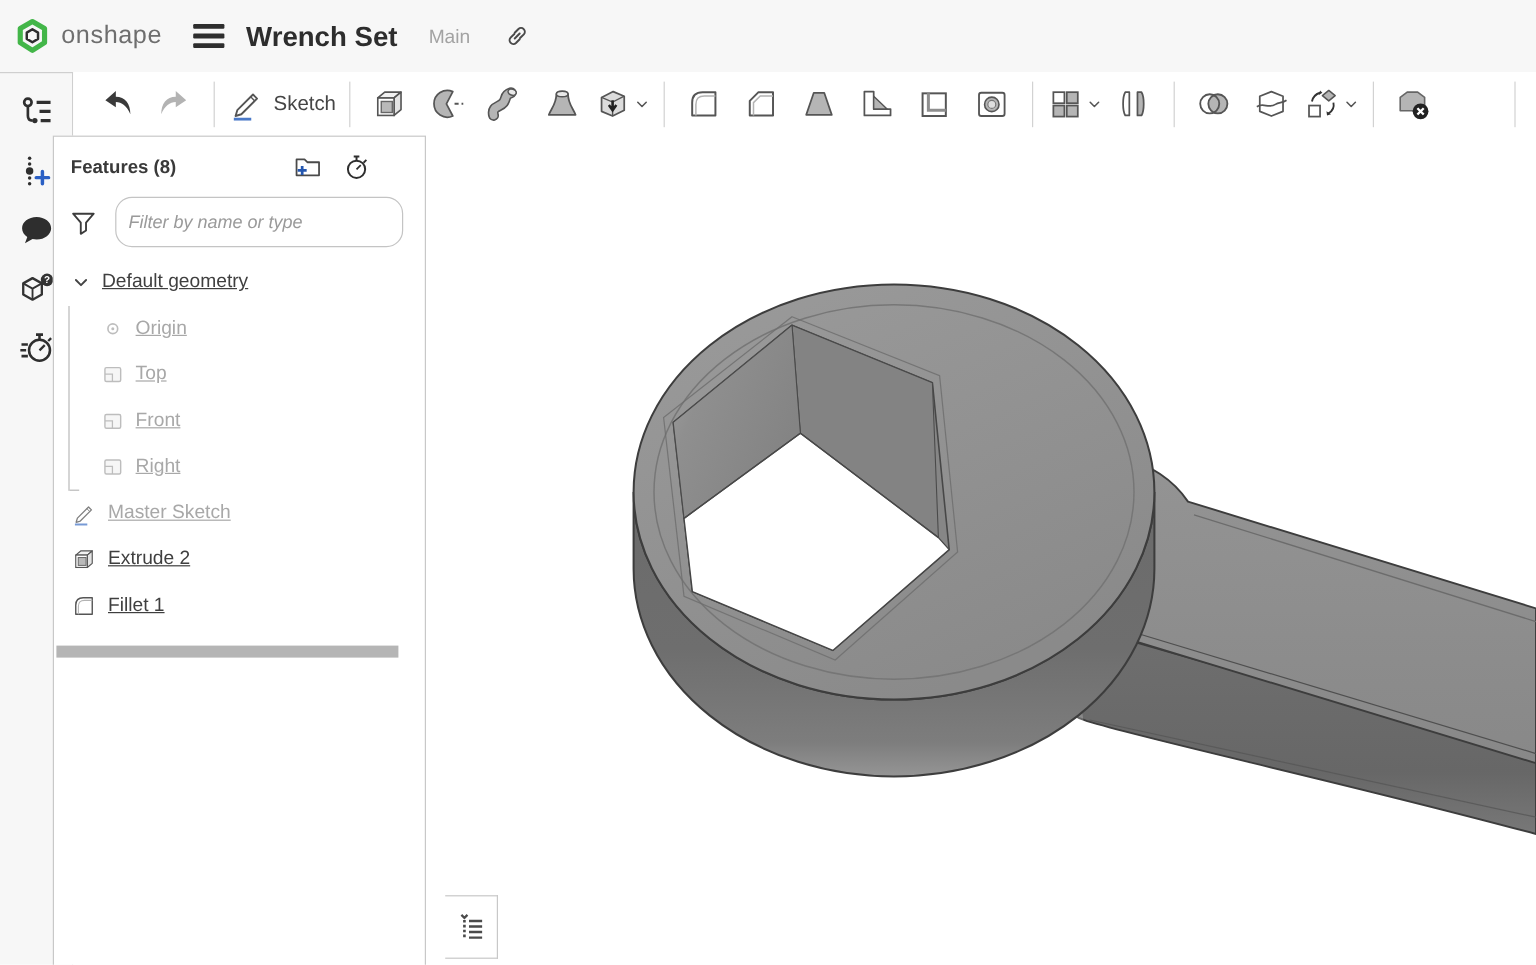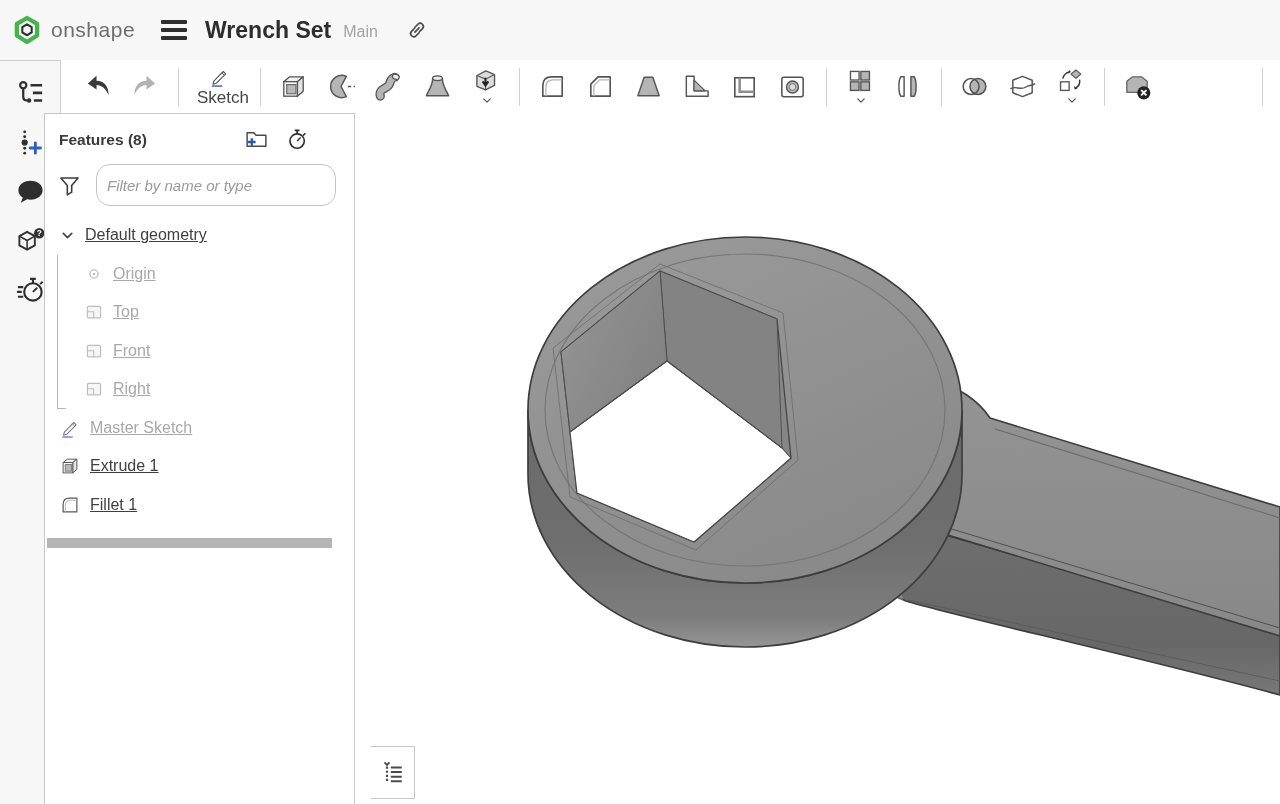--- a/index.html
+++ b/index.html
@@ -9,36 +9,36 @@
 
   
   .header { position:absolute; left:0; top:0; width:1280px; height:60px;
             background:#f7f7f7; display:flex; align-items:center; padding-left:12px; }
   .logo { width:30px; height:30px; flex:0 0 auto; }
   .brand { font-size:21px; color:#6e6e6e; margin-left:9px; letter-spacing:.5px; }
   .hamburger { margin-left:26px; width:26px; height:20px; display:flex; flex-direction:column;
                justify-content:space-between; cursor:pointer; }
   .hamburger div { height:4px; background:#2e2e2e; border-radius:1px; }
   .doc-title { font-size:23px; font-weight:bold; color:#2d2d2d; margin-left:18px; }
-  .branch { font-size:16px; color:#a3a3a3; margin-left:12px; margin-top:4px; }
+  .branch { font-size:16px; color:#a3a3a3; margin-left:26px; margin-top:4px; }
   .link-ic { margin-left:28px; width:22px; height:22px; color:#4a4a4a; cursor:pointer; }
 
   
   .rail { position:absolute; left:0; top:60px; width:61px; height:744px;
           background:#f7f7f7; border-top:1px solid #cfcfcf; border-right:1px solid #cfcfcf;
           display:flex; flex-direction:column; align-items:center; padding-top:8px; }
   .rail-btn { width:61px; height:49px; display:flex; align-items:center; justify-content:center;
               color:#2f2f2f; cursor:pointer; }
   .rail-btn svg { width:31px; height:31px; }
 
   
   .toolbar { position:absolute; left:61px; top:60px; width:1219px; height:53px; background:#fff;
              display:flex; align-items:center; padding-left:12px; overflow:hidden; }
   .tb-btn { height:42px; min-width:48px; display:flex; align-items:center; justify-content:center;
-            border:none; background:transparent; cursor:pointer; padding:0 2px;flex-direction:column; }
+            border:none; background:transparent; cursor:pointer; padding:0 2px; }
   .tb-btn svg.main { width:31px; height:31px; }
   .tb-btn .chev { width:14px; height:14px; margin-left:2px; }
   .tb-btn.disabled { opacity:1; }
   .tb-label { font-size:17px; color:#454545; margin-left:7px; }
   .tb-sep { width:1px; height:38px; background:#d2d2d2; margin:0 9px; flex:0 0 auto; }
   .tb-sep.pushright { margin-left:auto; }
   .tb-btn.clipped { margin-right:-40px; }
 
   
   .panel { position:absolute; left:44px; top:113px; width:311px; height:742px; background:#fff;
@@ -518,21 +518,21 @@
         <div class="tree-row muted">
           <svg class="tic">
             <use href="#sym-sketch-pencil-icon"></use>
           </svg>
           <span>Master Sketch</span>
         </div>
         <div class="tree-row">
           <svg class="tic">
             <use href="#sym-extrude-icon"></use>
           </svg>
-          <span>Extrude 1</span>
+          <span>Extrude 2</span>
         </div>
         <div class="tree-row">
           <svg class="tic">
             <use href="#sym-fillet-icon"></use>
           </svg>
           <span>Fillet 1</span>
         </div>
       </div>
     <div class="rollback"></div>
   </div>

